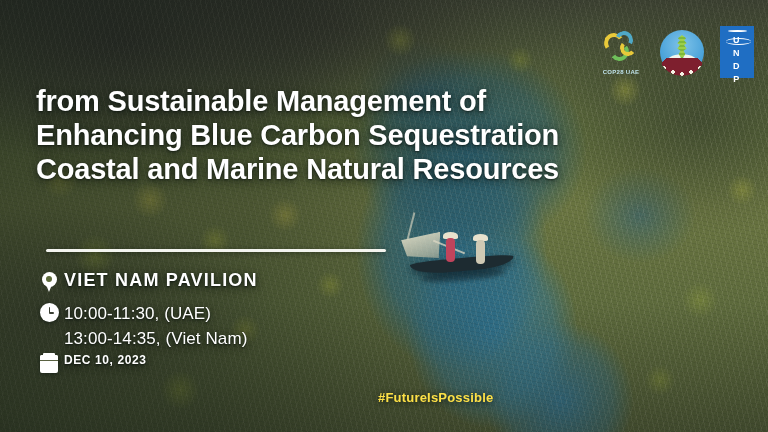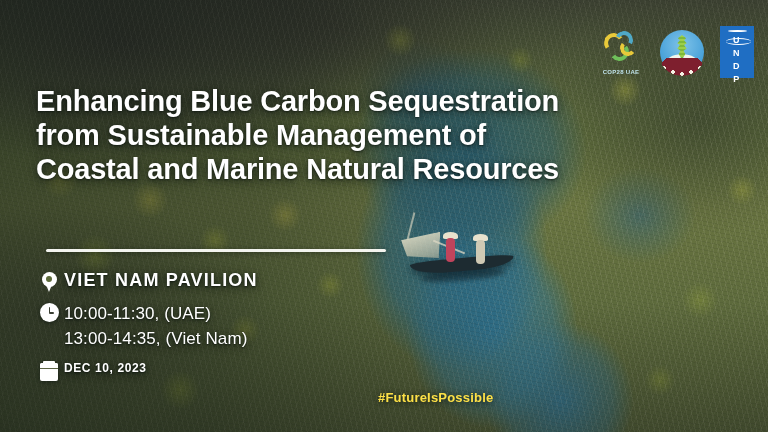--- a/index.html
+++ b/index.html
@@ -210,21 +210,21 @@
   .ico{ width:30px; flex:0 0 30px; display:flex; justify-content:center; padding-top:2px; }
   .row-txt{
     color:#fff;
     text-shadow:0 2px 8px rgba(8,16,12,.8), 0 1px 2px rgba(8,16,12,.7);
   }
   .venue{ font-size:18px; font-weight:700; letter-spacing:1.2px; }
   .time{ font-size:17px; font-weight:400; line-height:25px; letter-spacing:.1px; }
   .date{ font-size:12px; font-weight:700; letter-spacing:.6px; }
 
   .row-venue{ margin-bottom:9px; }
-  .row-time{ margin-bottom:10px; }
+  .row-time{ margin-bottom:2px; }
 
   
   .pin{ position:relative; width:15px; height:20px; }
   .pin::before{
     content:""; position:absolute; left:0; top:0; width:15px; height:15px;
     background:#fff; border-radius:50% 50% 50% 50%;
   }
   .pin::after{
     content:""; position:absolute; left:3.4px; top:10px; width:8.2px; height:10px;
     background:#fff; clip-path:polygon(0 0, 100% 0, 50% 100%);
@@ -360,22 +360,22 @@
       <div class="undp-emblem"></div>
       <div class="undp-letters">U</div>
       <div class="undp-letters">N</div>
       <div class="undp-letters">D</div>
       <div class="undp-letters">P</div>
     </div>
 
   </div>
 
   <div class="title">
+    <div>from Sustainable Management of</div>
     <div>Enhancing Blue Carbon Sequestration</div>
-    <div>from Sustainable Management of</div>
     <div>Coastal and Marine Natural Resources</div>
   </div>
 
   <div class="rule"></div>
 
   <div class="details">
 
     <div class="row row-venue">
       <span class="ico">
         <span class="pin">

